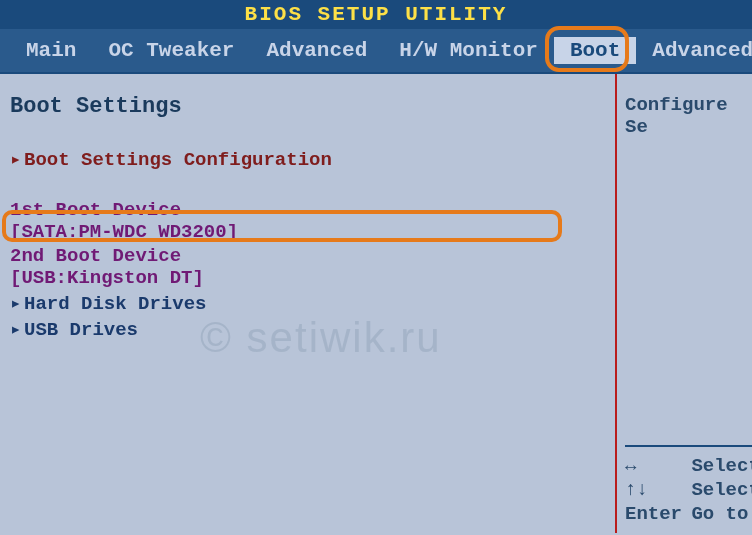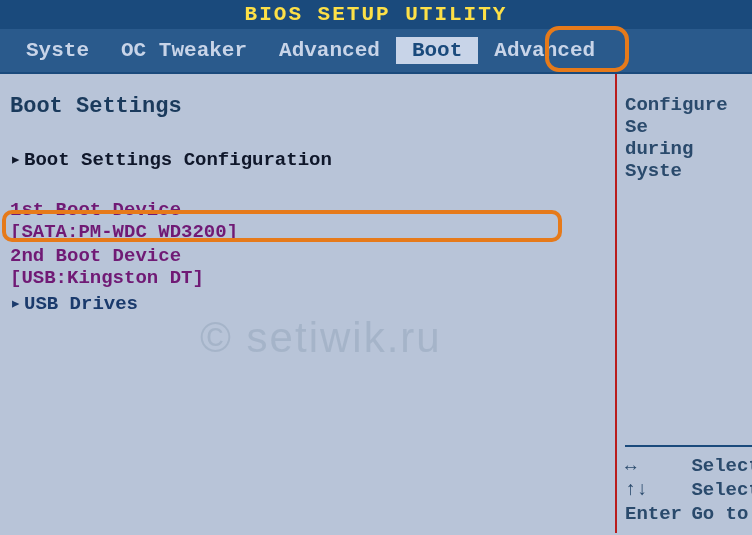--- a/index.html
+++ b/index.html
@@ -72,21 +72,21 @@
       padding-top: 8px;
       padding-bottom: 6px;
       white-space: nowrap;
     }
     .section-title {
       color: #1a3a5c;
       margin-bottom: 28px;
       font-size: 22px;
     }
     .config-line {
-      color: #0f172a;
+      color: #7f1d1d;
       margin-bottom: 28px;
     }
     .device-row {
       display: flex;
       color: #701a75;
       margin-bottom: 2px;
       flex-direction: column;
     }
     .device-label { width: 310px; }
     .device-value { white-space: nowrap; }
@@ -110,55 +110,58 @@
     .key-sym { display: inline-block; width: 55px; }
   </style>
 </head>
 <body>
 
 <div class="title-bar">
   <span>BIOS SETUP UTILITY</span>
 </div>
 
 <div class="menu-bar">
-  <div class="menu-item"><span>Syste</span></div>
+  <div class="menu-item"><span>Main</span></div>
   <div class="menu-item"><span>OC Tweaker</span></div>
   <div class="menu-item"><span>Advanced</span></div>
+  <div class="menu-item"><span>H/W Monitor</span></div>
   <div class="menu-item active"><span>Boot</span></div>
   <div class="menu-item"><span>Advanced</span></div>
   <div class="highlight-ring" style="top:-3px; left:545px; width:84px; height:46px;"></div>
 </div>
 
 <div class="content">
   <div class="main-panel">
     <div class="section-title">Boot Settings</div>
     <div class="config-line">
       <span class="tri">▸</span><span>Boot Settings Configuration</span>
     </div>
     <div class="device-row">
       <span class="device-label">1st Boot Device</span>
       <span class="device-value">[SATA:PM-WDC WD3200]</span>
     </div>
     <div class="device-row">
       <span class="device-label">2nd Boot Device</span>
       <span class="device-value">[USB:Kingston DT]</span>
     </div>
     <div class="sub-item">
+      <span class="tri">▸</span><span>Hard Disk Drives</span>
+    </div>
+    <div class="sub-item">
       <span class="tri">▸</span><span>USB Drives</span>
     </div>
 
     <div class="highlight-ring" style="top:136px; left:2px; width:560px; height:32px; border-radius:10px;"></div>
 
     <div class="watermark">© setiwik.ru</div>
   </div>
 
   <div class="side-panel">
     <div class="side-help">
       <div>Configure Se</div>
-      <div>during Syste</div>
     </div>
     <div class="side-keys">
       <div class="key-row">
         <span class="key-sym">↔</span>
         <span>Select</span>
       </div>
       <div class="key-row">
         <span class="key-sym">↑↓</span>
         <span>Select</span>
       </div>

